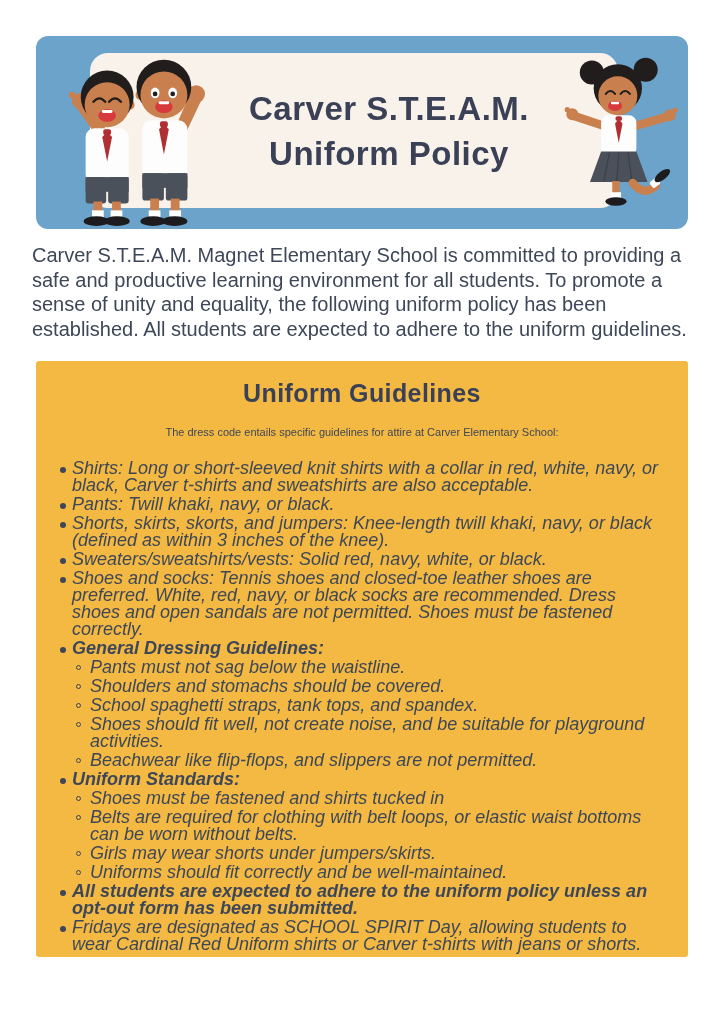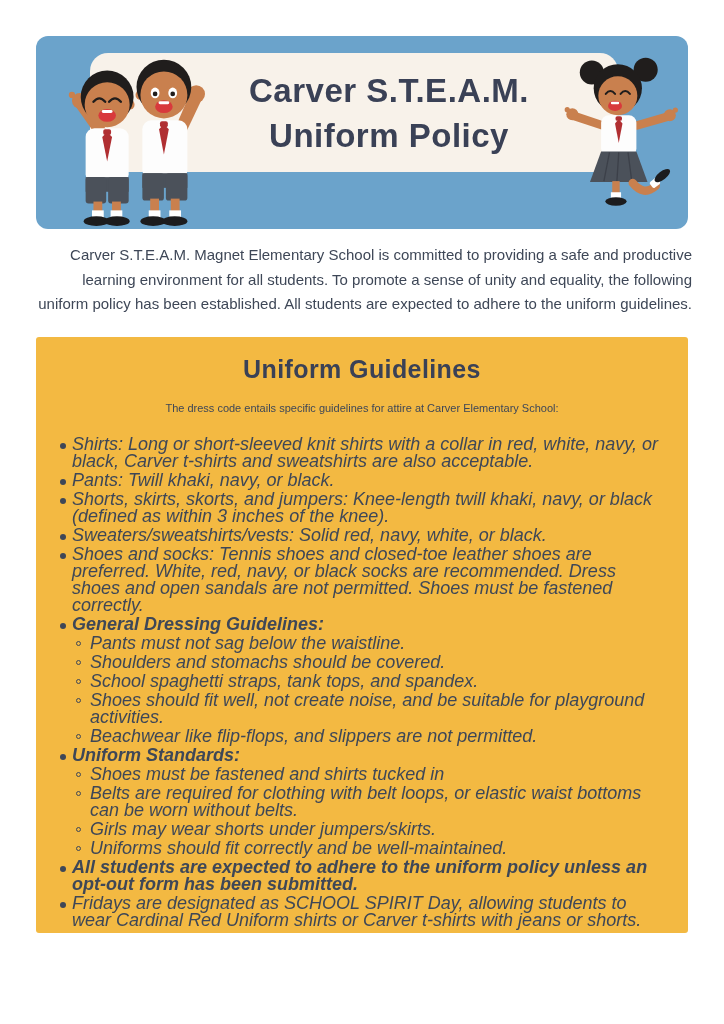--- a/index.html
+++ b/index.html
@@ -24,21 +24,21 @@
   .banner{
     position:relative;
     margin:36px 36px 0;
     height:193px;
     background:var(--header-blue);
     border-radius:12px;
   }
   .banner-card{
     position:absolute;
     left:54px; top:17px;
-    width:528px; height:119px;
+    width:528px; height:155px;
     background:var(--banner-cream);
     border-radius:18px;
     display:flex; flex-direction:column;
     align-items:center; justify-content:center;
   }
   .banner-title{
     text-align:center;
     font-weight:bold;
     font-size:33px;
     line-height:45px;
@@ -46,22 +46,22 @@
     color:var(--title-navy);
     padding-left:70px; 
   }
   .illu{position:absolute;}
   .illu.boys{left:20px; bottom:2px; width:162px; height:181px;}
   .illu.girl{right:8px; top:20px; width:116px; height:150px;}
   
   .intro{
     margin:14px auto 0;
     width:660px;
-    text-align:right;
-    font-size:15px;
+    text-align:left;
+    font-size:20px;
     line-height:24.5px;
     color:var(--text-navy);
   }
   
   .gbox{
     margin:20px 36px 0;
     background:var(--box-yellow);
     border-radius:3px;
     padding:16px 22px 4px;
   }

